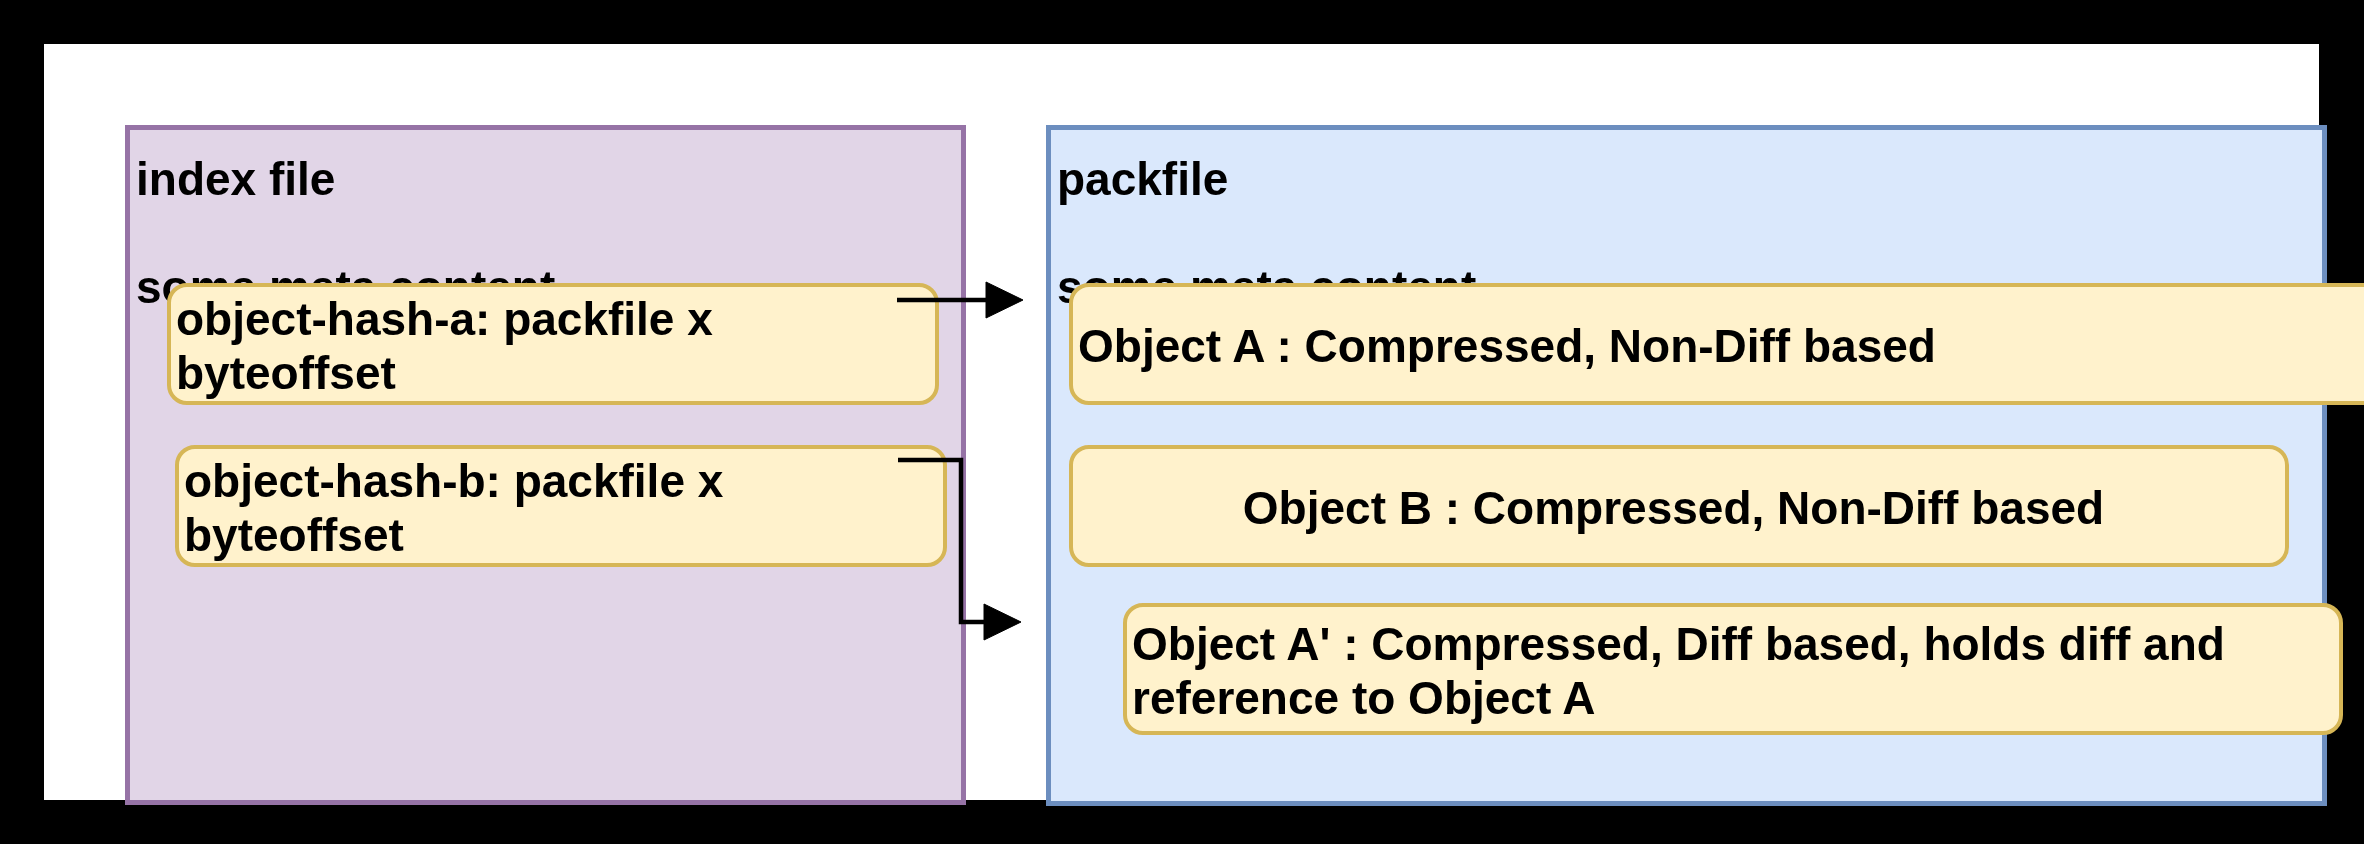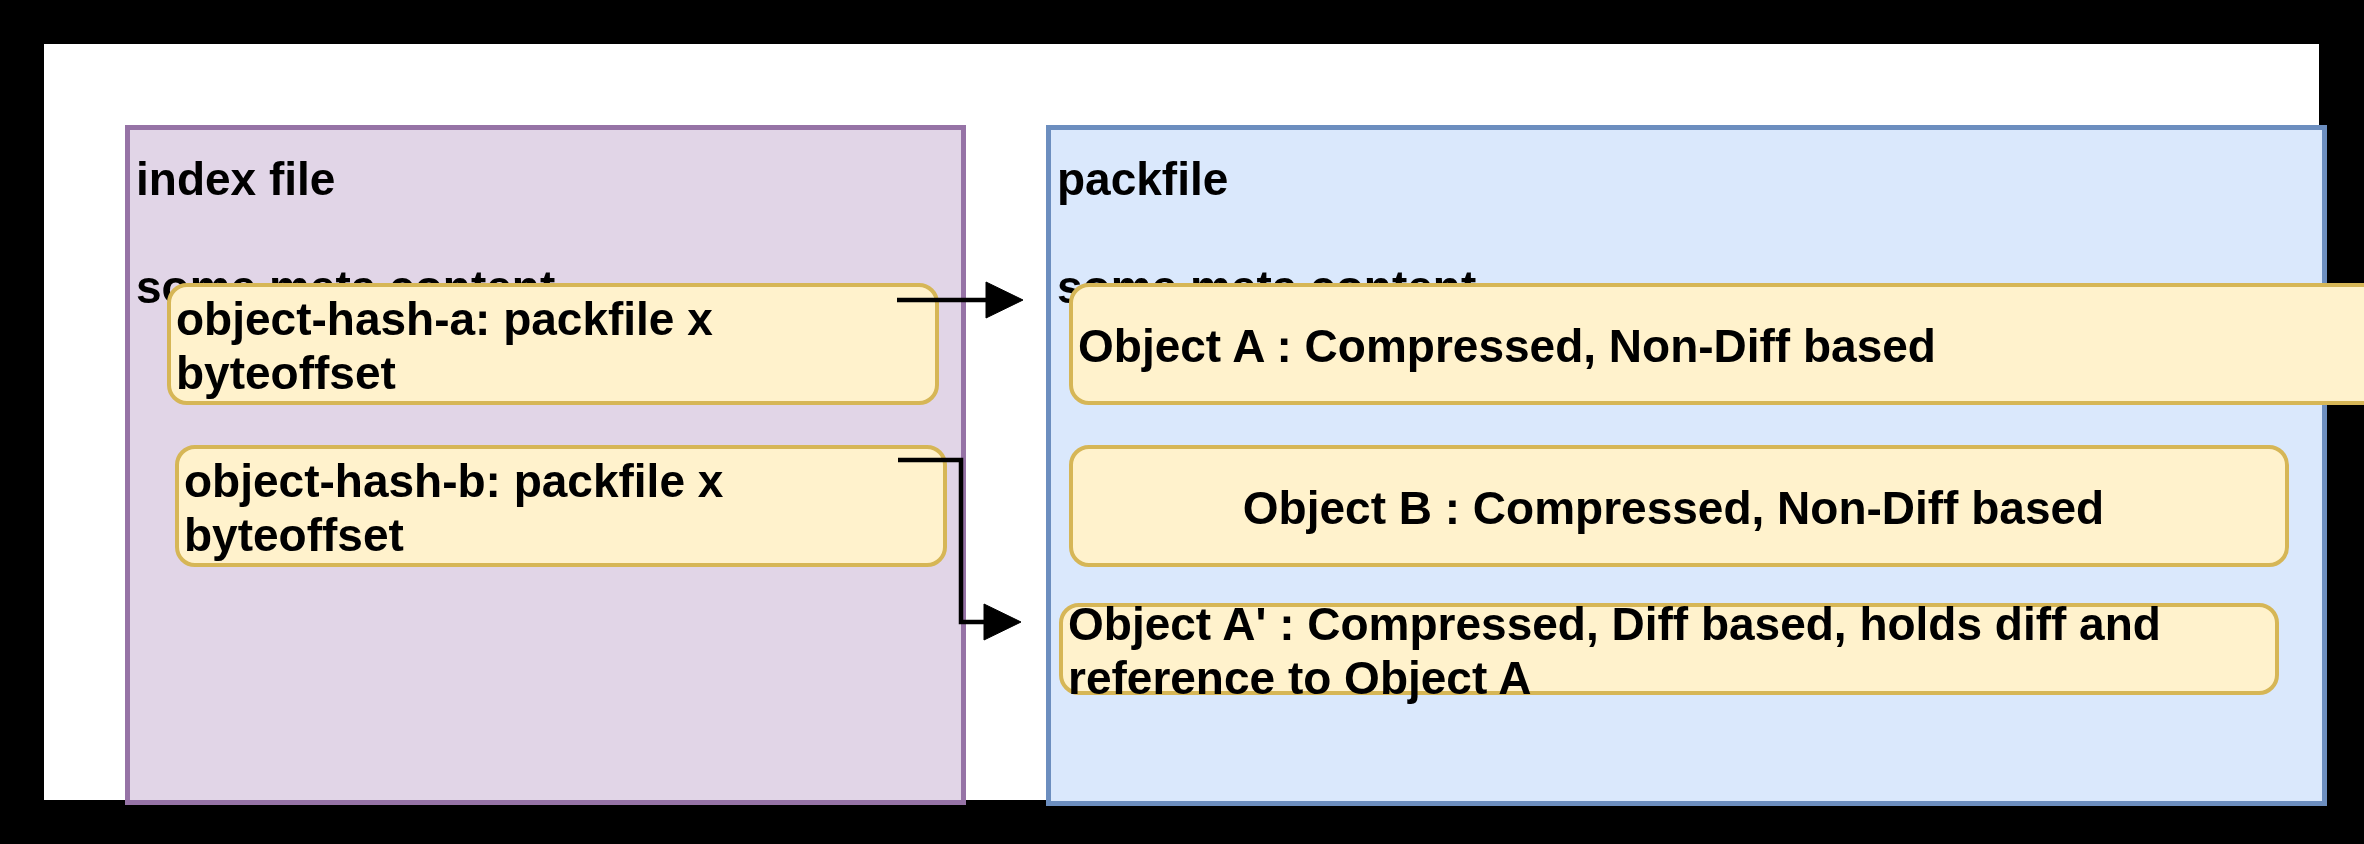--- a/index.html
+++ b/index.html
@@ -58,21 +58,21 @@
     display: flex;
     align-items: center;
     font-size: 46px;
     line-height: 54px;
     padding: 4px 16px 0 5px;
   }
   .node-a   { left: 123px;  top: 239px; width: 772px;  height: 122px; }
   .node-b   { left: 123px;  top: 401px; width: 772px;  height: 122px; margin-left: 8px; }
   .node-oa  { left: 1025px; top: 239px; width: 1424px; height: 122px; }
   .node-ob  { left: 1025px; top: 401px; width: 1220px; height: 122px; justify-content: center; }
-  .node-oa2 { left: 1015px; top: 559px; width: 1220px; height: 92px; }
+  .node-oa2 { left: 1079px; top: 559px; width: 1220px; height: 132px; }
   svg.connectors {
     position: absolute;
     left: 0;
     top: 0;
     width: 2364px;
     height: 844px;
     pointer-events: none;
   }
   svg.connectors path {
     fill: none;

